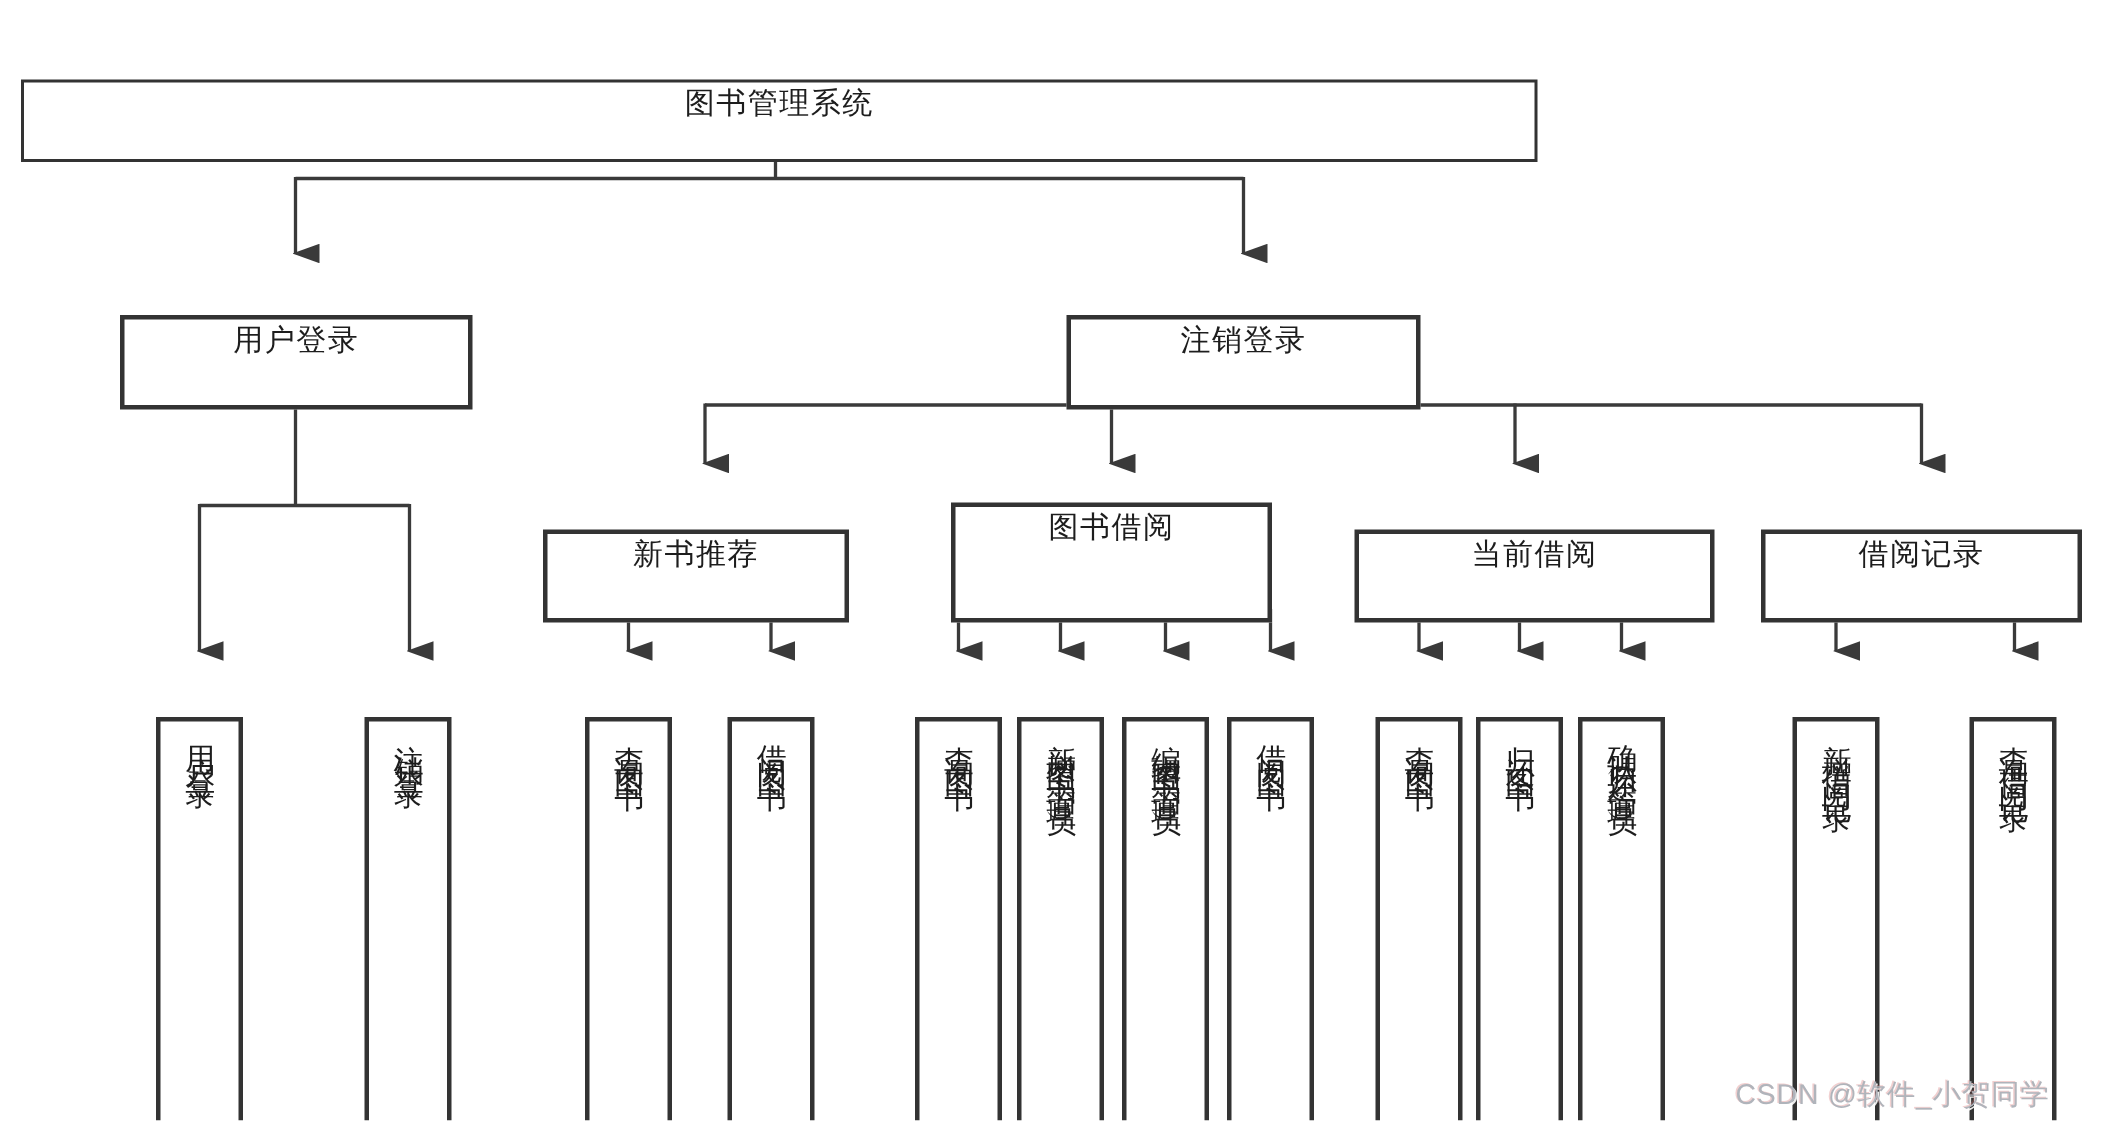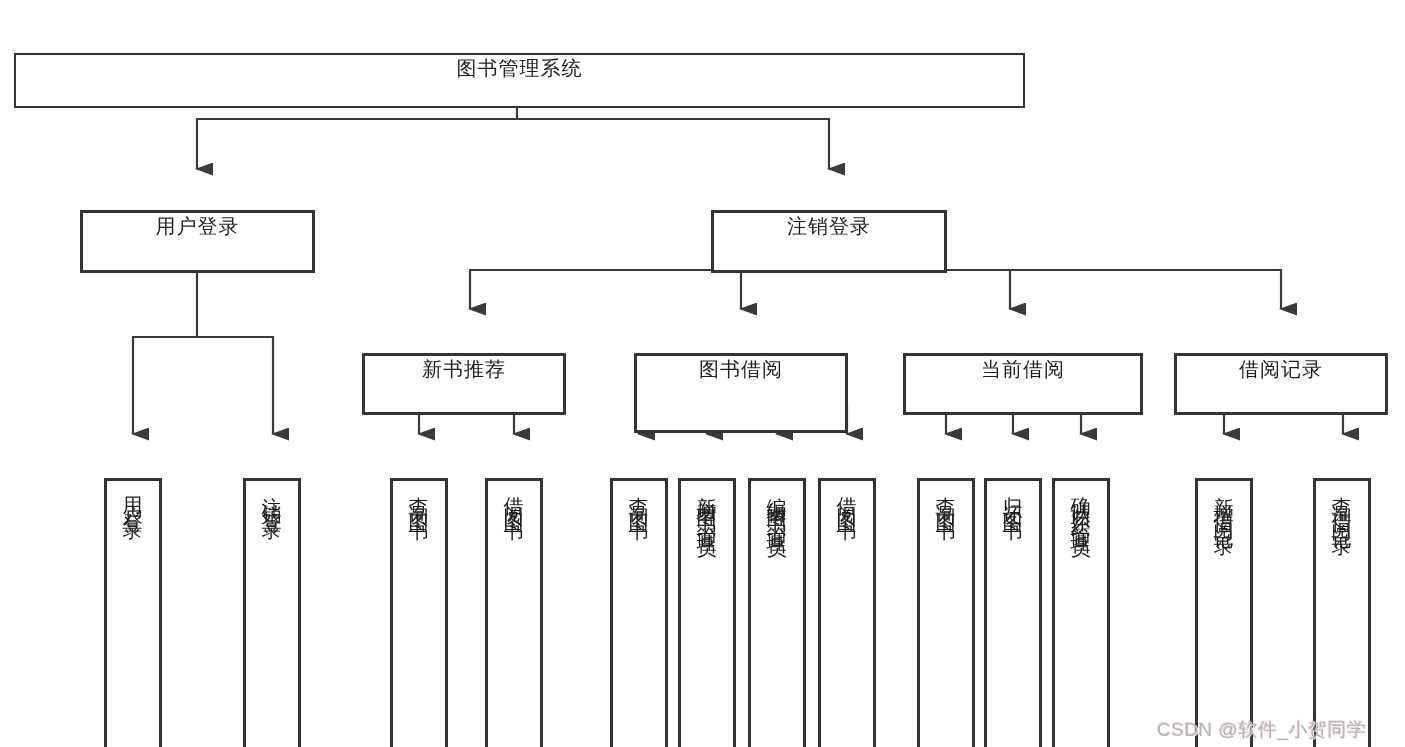--- a/index.html
+++ b/index.html
@@ -41,21 +41,21 @@
     letter-spacing:8px;
     white-space:nowrap;
   }
   .leaf.tight .vlabel{letter-spacing:6px;}
 
   
   #b-root{left:14px;top:13px;width:1011px;height:55px;}
   #b-l2a{left:80px;top:170px;width:235px;height:63px;}
   #b-l2b{left:711px;top:170px;width:236px;height:63px;}
   #b-l3a{left:362px;top:313px;width:204px;height:62px;}
-  #b-l3b{left:634px;top:313px;width:214px;height:80px;}
+  #b-l3b{left:634px;top:295px;width:214px;height:80px;}
   #b-l3c{left:903px;top:313px;width:240px;height:62px;}
   #b-l3d{left:1174px;top:313px;width:214px;height:62px;}
   .leaf{top:438px;width:58px;height:298px;}
   #b-a1{left:104px;} #b-a2{left:243px;}
   #b-b1{left:390px;} #b-b2{left:485px;}
   #b-c1{left:610px;} #b-c2{left:678px;} #b-c3{left:748px;} #b-c4{left:818px;}
   #b-d1{left:917px;} #b-d2{left:984px;} #b-d3{left:1052px;}
   #b-e1{left:1195px;} #b-e2{left:1313px;}
 
   .watermark{

